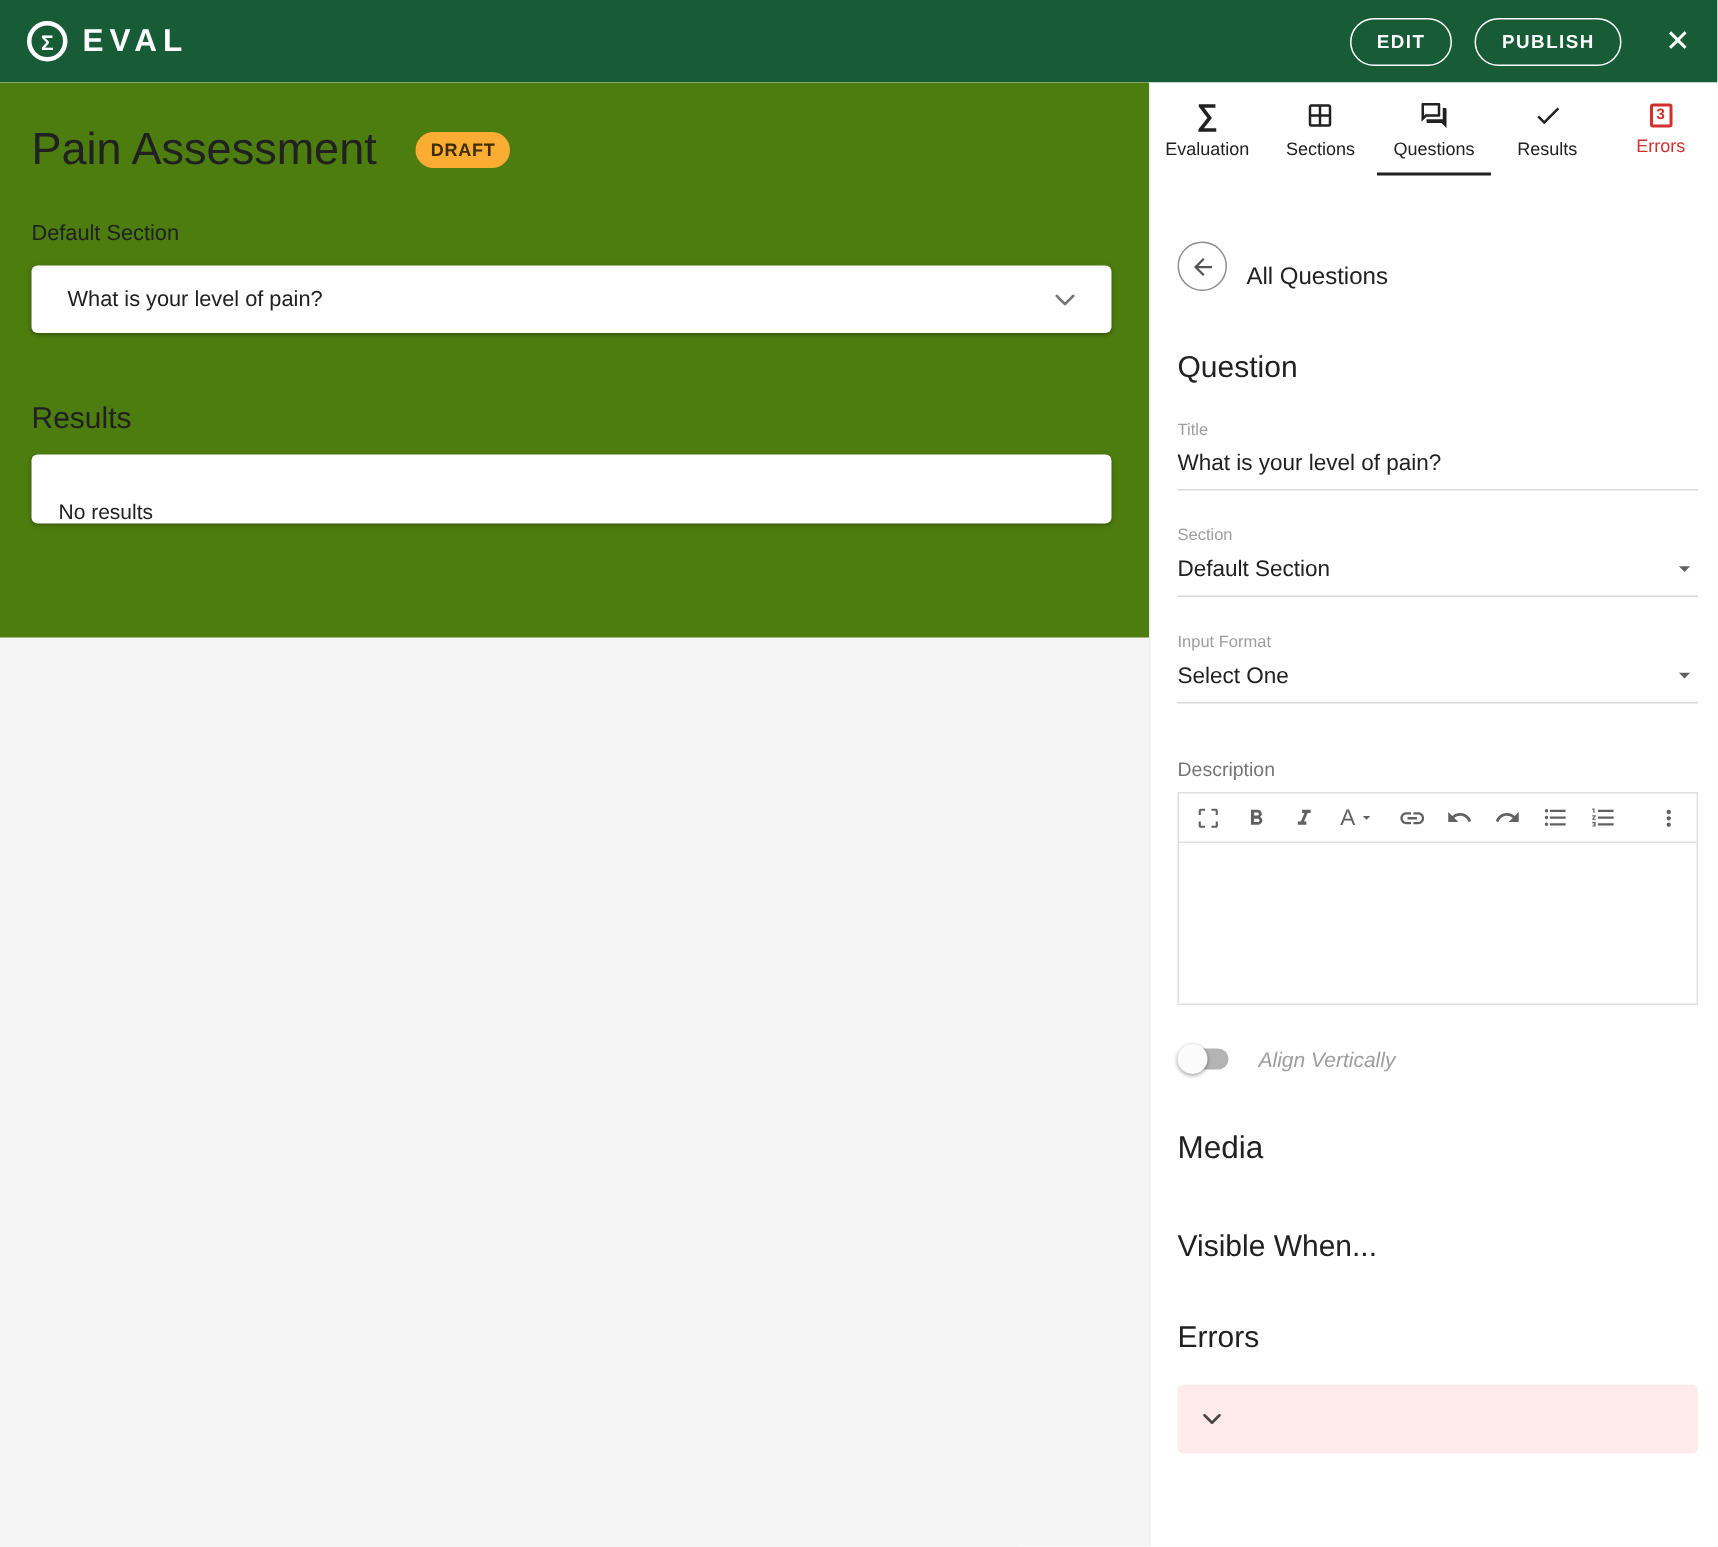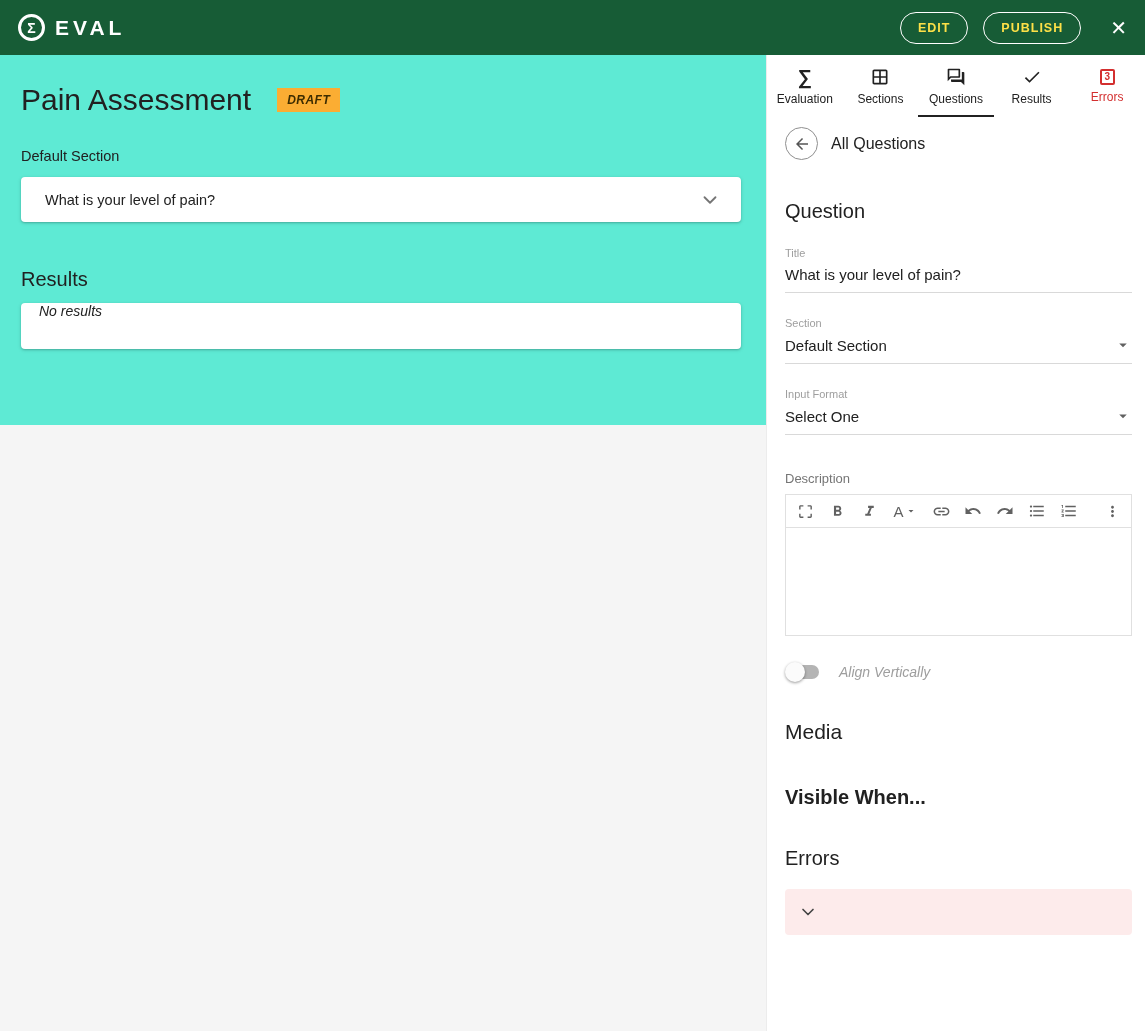--- a/index.html
+++ b/index.html
@@ -17,57 +17,57 @@
   *{box-sizing:border-box;margin:0;padding:0;}
   html,body{width:1145px;height:1031px;overflow:hidden;}
   body{font-family:"Liberation Sans","DejaVu Sans",sans-serif;background:#fff;color:var(--ink);}
 
   
   .topbar{height:55px;background:var(--topbar-bg);display:flex;align-items:center;padding:0 18px;}
   .logo{display:flex;align-items:center;gap:10px;}
   .logo-circle{width:27px;height:27px;border:3px solid #fff;border-radius:50%;display:flex;align-items:center;justify-content:center;color:#fff;font-size:14px;font-weight:700;}
   .logo-text{color:#fff;font-size:21px;font-weight:700;letter-spacing:4px;}
   .topbar-actions{margin-left:auto;display:flex;align-items:center;gap:15px;}
-  .pill-btn{background:transparent;border:1px solid #fff;color:#fde047;border-radius:17px;padding:8px 17px;font-size:12.5px;font-weight:600;letter-spacing:1px;font-family:inherit;cursor:pointer;}
+  .pill-btn{background:transparent;border:1px solid #fff;color:#ffffff;border-radius:17px;padding:8px 17px;font-size:12.5px;font-weight:600;letter-spacing:1px;font-family:inherit;cursor:pointer;}
   .close-btn{background:none;border:none;color:#fff;font-size:20px;cursor:pointer;margin-left:14px;line-height:1;}
 
   
   .layout{display:flex;height:976px;}
   .left-col{flex:1;display:flex;flex-direction:column;background:#f5f5f5;min-width:0;}
-  .left-content{background:#5eead4;height:370px;padding:20px 25px 0 21px;}
+  .left-content{background:#4d7c0f;height:370px;padding:20px 25px 0 21px;}
 
   .page-title-row{display:flex;align-items:center;gap:26px;margin-top:8px;}
   .page-title{font-size:30px;font-weight:400;color:var(--ink);}
-  .draft-badge{background:var(--draft-bg);color:var(--draft-fg);font-size:12px;font-weight:700;letter-spacing:.5px;padding:5px 10px;border-radius:0;font-style:italic;}
+  .draft-badge{background:var(--draft-bg);color:var(--draft-fg);font-size:12px;font-weight:700;letter-spacing:.5px;padding:5px 10px;border-radius:12px;}
 
   .section-label{margin-top:31px;font-size:14.5px;color:var(--ink);}
   .question-select{margin-top:13px;background:#fff;height:45px;border-radius:4px;
     box-shadow:0 1px 2px rgba(0,0,0,.18),0 1px 4px rgba(0,0,0,.12);
     display:flex;align-items:center;justify-content:space-between;padding:0 20px 0 24px;
     font-size:14.5px;cursor:pointer;}
   .results-heading{margin-top:46px;font-size:20px;font-weight:500;}
   .no-results-card{margin-top:12px;background:#fff;border-radius:4px;min-height:46px;
     box-shadow:0 1px 2px rgba(0,0,0,.18),0 1px 4px rgba(0,0,0,.12);
-    display:flex;align-items:flex-start;padding:0 18px;font-size:14px;font-style:italic;}
+    display:flex;align-items:flex-end;padding:0 18px;font-size:14px;}
   .left-rest{flex:1;}
 
   
   .panel{width:379px;background:#fff;border-left:1px solid #ececec;display:flex;flex-direction:column;}
   .tabs{display:flex;height:62px;flex-shrink:0;}
   .tab{flex:1;display:flex;flex-direction:column;align-items:center;justify-content:center;gap:5px;
     font-size:12px;color:var(--ink);cursor:pointer;position:relative;}
   .tab svg{fill:currentColor;}
   .tab.active::after{content:"";position:absolute;left:0;right:0;bottom:0;height:2px;background:#212121;}
   .tab.tab-errors{color:var(--error-accent);}
   .sigma{font-size:20px;font-weight:600;line-height:20px;}
   .err-box-icon{width:15px;height:16px;border:2px solid currentColor;border-radius:2px;
     display:flex;align-items:center;justify-content:center;font-size:10px;font-weight:700;line-height:1;}
 
   .panel-body{padding:0 13px 10px 18px;}
-  .all-questions{display:flex;align-items:center;gap:13px;margin-top:10px;}
+  .all-questions{display:flex;align-items:flex-end;gap:13px;margin-top:44px;}
   .back-circle{width:33px;height:33px;border:1px solid #8f8f8f;border-radius:50%;background:#fff;
     display:flex;align-items:center;justify-content:center;cursor:pointer;}
   .all-questions-label{font-size:16px;color:var(--ink);}
 
   .q-heading{margin-top:40px;font-size:20px;font-weight:500;}
   .field{margin-top:24px;}
   .field-label{font-size:11px;color:var(--label);}
   .field-value{display:flex;align-items:center;justify-content:space-between;
     padding:7px 0 9px;font-size:15px;color:var(--ink);border-bottom:1px solid #d9d9d9;cursor:pointer;}
 
@@ -84,21 +84,21 @@
 
   .choices-heading{margin-top:44px;font-size:20px;font-weight:500;}
   .toggle-row{margin-top:26px;display:flex;align-items:center;gap:17px;}
   .switch{width:37px;height:20px;position:relative;cursor:pointer;flex-shrink:0;}
   .switch-track{position:absolute;left:3px;right:3px;top:3px;height:14px;border-radius:7px;background:#b4b4b4;}
   .switch-thumb{position:absolute;left:0;top:0;width:20px;height:20px;border-radius:50%;background:#fbfbfb;
     box-shadow:0 1px 3px rgba(0,0,0,.4);}
   .toggle-label{font-size:14px;color:var(--label);font-style:italic;}
 
   .media-heading{margin-top:38px;font-size:21px;font-weight:500;}
-  .visible-heading{margin-top:42px;font-size:20px;font-weight:700;}
+  .visible-heading{margin-top:42px;font-size:20px;font-weight:400;}
   .visible-box{margin-top:20px;border:1px solid #d6d6d6;border-radius:4px;height:45px;
     display:flex;align-items:center;padding:0 14px;font-size:14px;cursor:pointer;}
 
   .errors-heading{margin-top:38px;font-size:20px;font-weight:400;}
   .error-item{margin-top:19px;background:var(--error-bg);border-radius:4px;height:46px;
     display:flex;align-items:center;justify-content:space-between;padding:0 14px 0 13px;
     font-size:14.5px;color:#1f1f1f;cursor:pointer;}
 </style>
 </head>
 <body>

